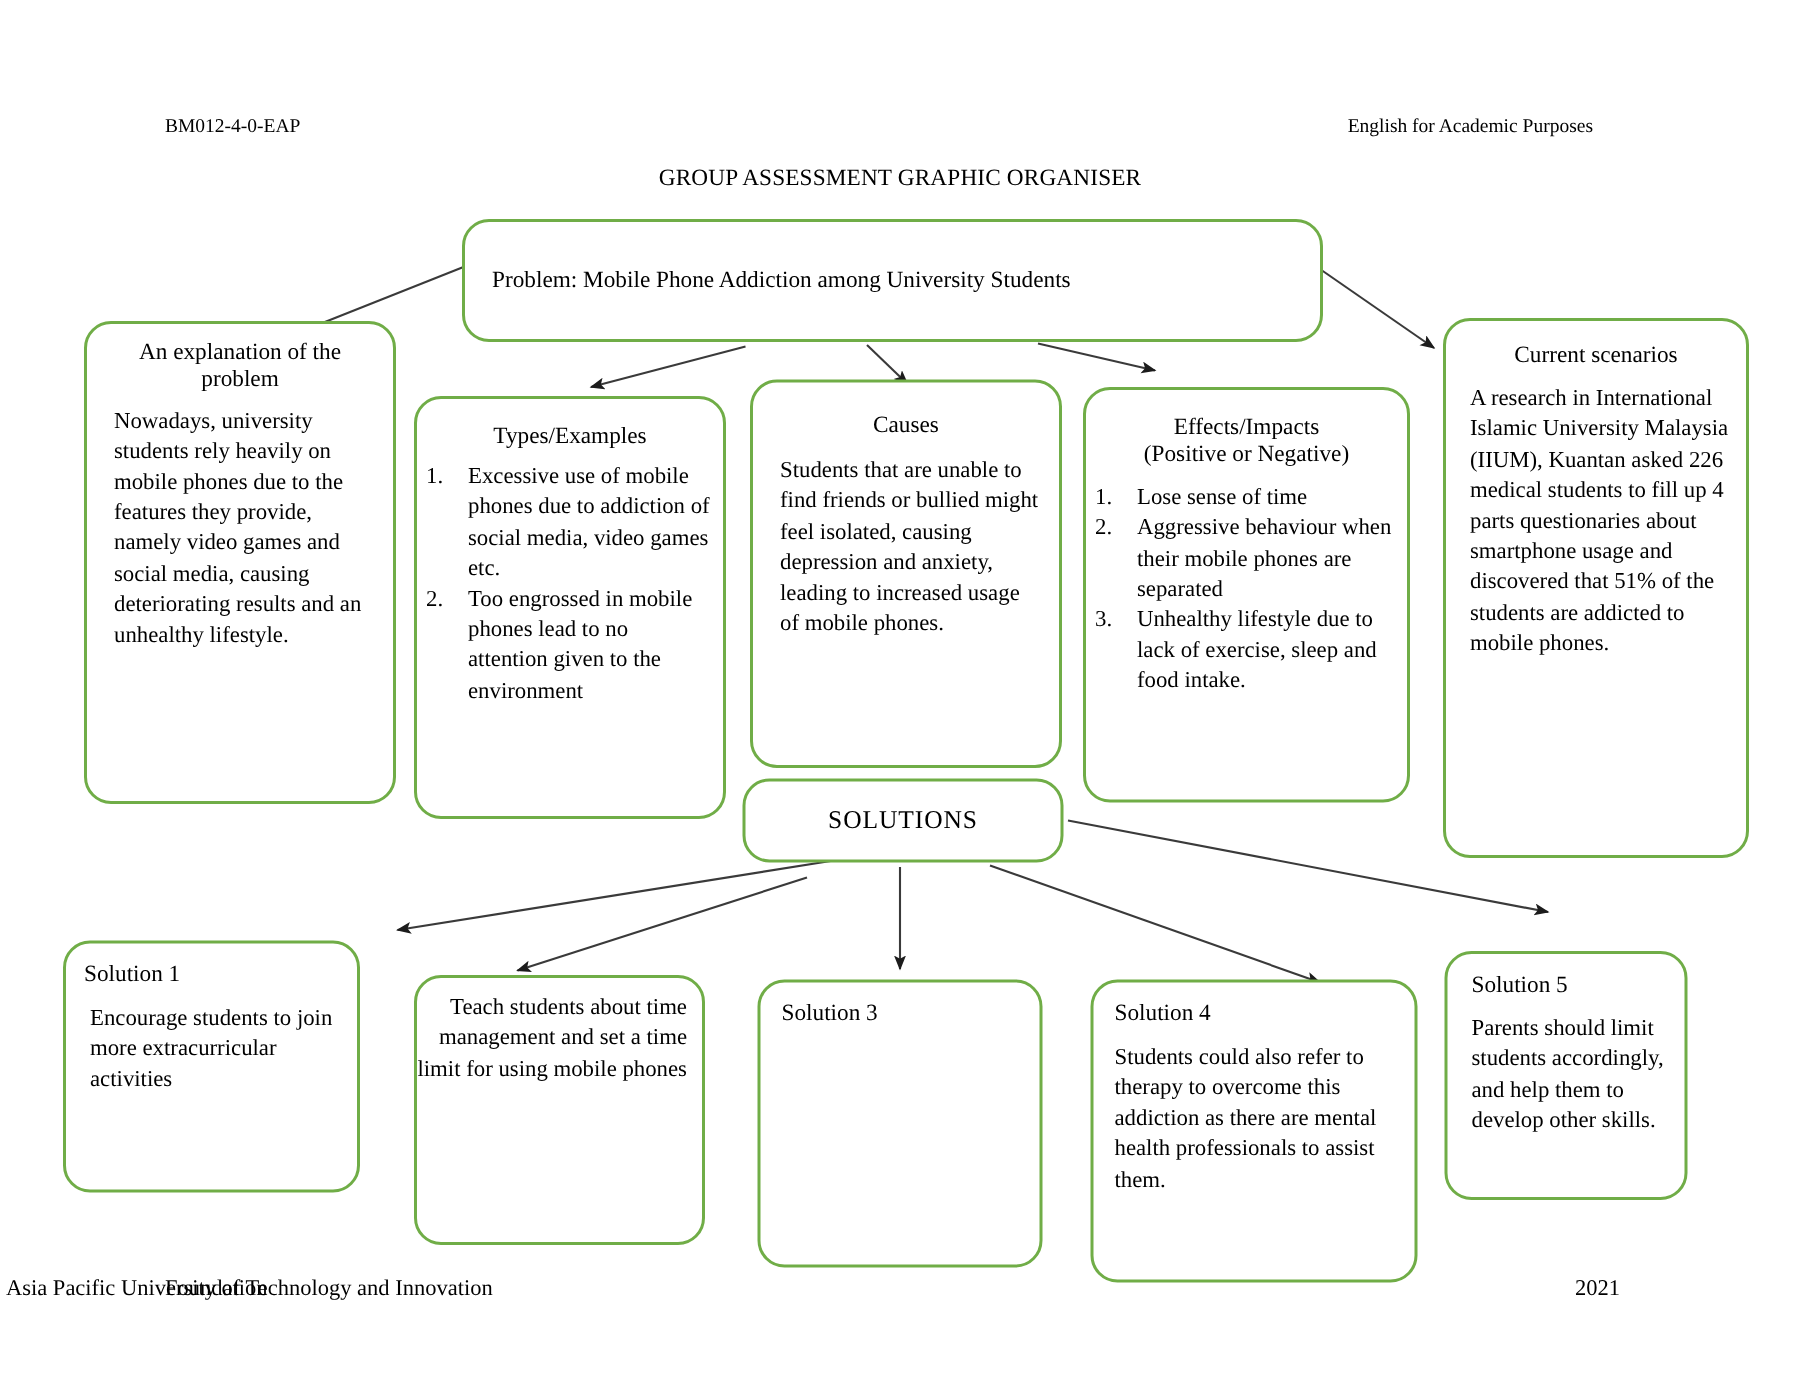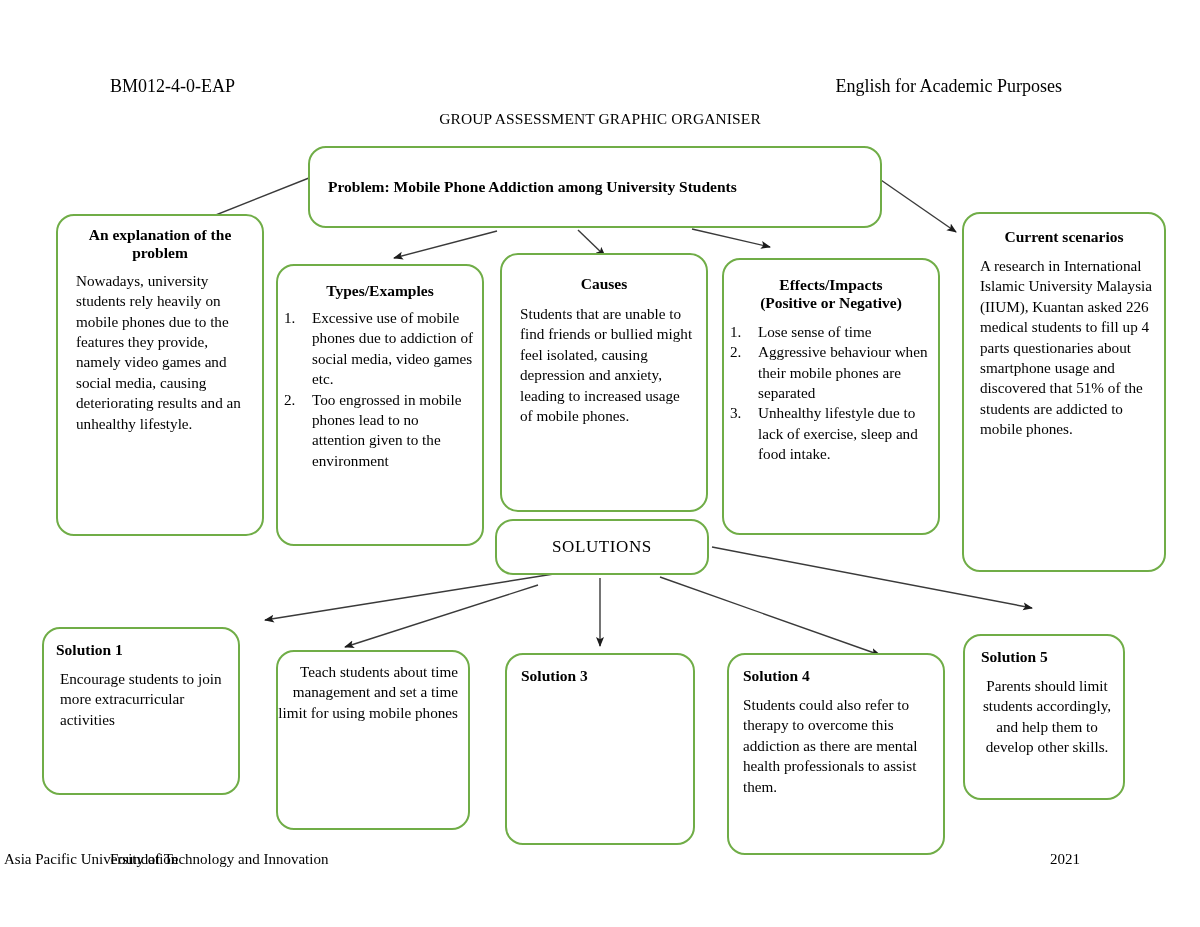--- a/index.html
+++ b/index.html
@@ -1,33 +1,33 @@
 <!DOCTYPE html>
 <html><head>
 <meta charset="utf-8">
 <style>
   html,body{margin:0;padding:0;background:#ffffff;}
   body{width:1200px;height:927px;position:relative;
        font-family:"Liberation Serif",serif;color:#000;}
   .page{position:absolute;inset:0;width:1200px;height:927px;overflow:hidden;}
 
-  .hdr{position:absolute;font-size:18px;white-space:nowrap;}
+  .hdr{position:absolute;font-size:13px;white-space:nowrap;}
   #hdr-code{left:110px;top:76px;}
   #hdr-course{right:138px;top:76px;}
   #doc-title{position:absolute;left:0;right:0;top:110px;text-align:center;
              font-size:15.5px;letter-spacing:.1px;}
 
   #footer{position:absolute;left:0;right:0;top:851px;height:20px;font-size:15px;}
   #footer .f-left{position:absolute;left:110px;top:0;}
   #footer .f-mid{position:absolute;left:4px;right:0;top:0;text-align:left;}
   #footer .f-right{position:absolute;right:120px;top:0;}
 
   .node{position:absolute;box-sizing:border-box;background:#fff;
         border:2.4px solid #70AD47;border-radius:18px;overflow:hidden;}
-  .node .n-title{font-weight:bold;font-size:15.5px;line-height:1.15;}
+  .node .n-title{font-weight:normal;font-size:15.5px;line-height:1.15;}
   .node .n-body{font-size:15.2px;line-height:1.345;}
   .t-center{text-align:center;}
   .t-left{text-align:left;}
 
   .node ol{margin:0;padding:0;list-style:none;counter-reset:li;}
   .node ol li{counter-increment:li;position:relative;padding-left:34px;
               font-size:15.2px;line-height:1.345;}
   .node ol li::before{content:counter(li) ".";position:absolute;left:6px;top:0;}
 
   svg.edges{position:absolute;left:0;top:0;width:1200px;height:927px;
@@ -125,21 +125,21 @@
     <div class="n-title t-left" style="padding:12px 10px 0 14px;">Solution 3</div>
   </div>
 
   <div class="node" id="n-sol4" style="left:727px;top:653px;width:218px;height:202px;">
     <div class="n-title t-left" style="padding:12px 10px 0 14px;">Solution 4</div>
     <div class="n-body t-left" style="padding:10px 8px 0 14px;">Students could also refer to therapy to overcome this addiction as there are mental health professionals to assist them.</div>
   </div>
 
   <div class="node" id="n-sol5" style="left:963px;top:634px;width:162px;height:166px;">
     <div class="n-title t-left" style="padding:12px 10px 0 16px;">Solution 5</div>
-    <div class="n-body t-left" style="padding:10px 10px 0 16px;text-align:center;">Parents should limit students accordingly, and help them to develop other skills.</div>
+    <div class="n-body t-left" style="padding:10px 10px 0 16px;">Parents should limit students accordingly, and help them to develop other skills.</div>
   </div>
 
   <div id="footer">
     <span class="f-left">Foundation</span>
     <span class="f-mid">Asia Pacific University of Technology and Innovation</span>
     <span class="f-right">2021</span>
   </div>
 
 </div>
 

